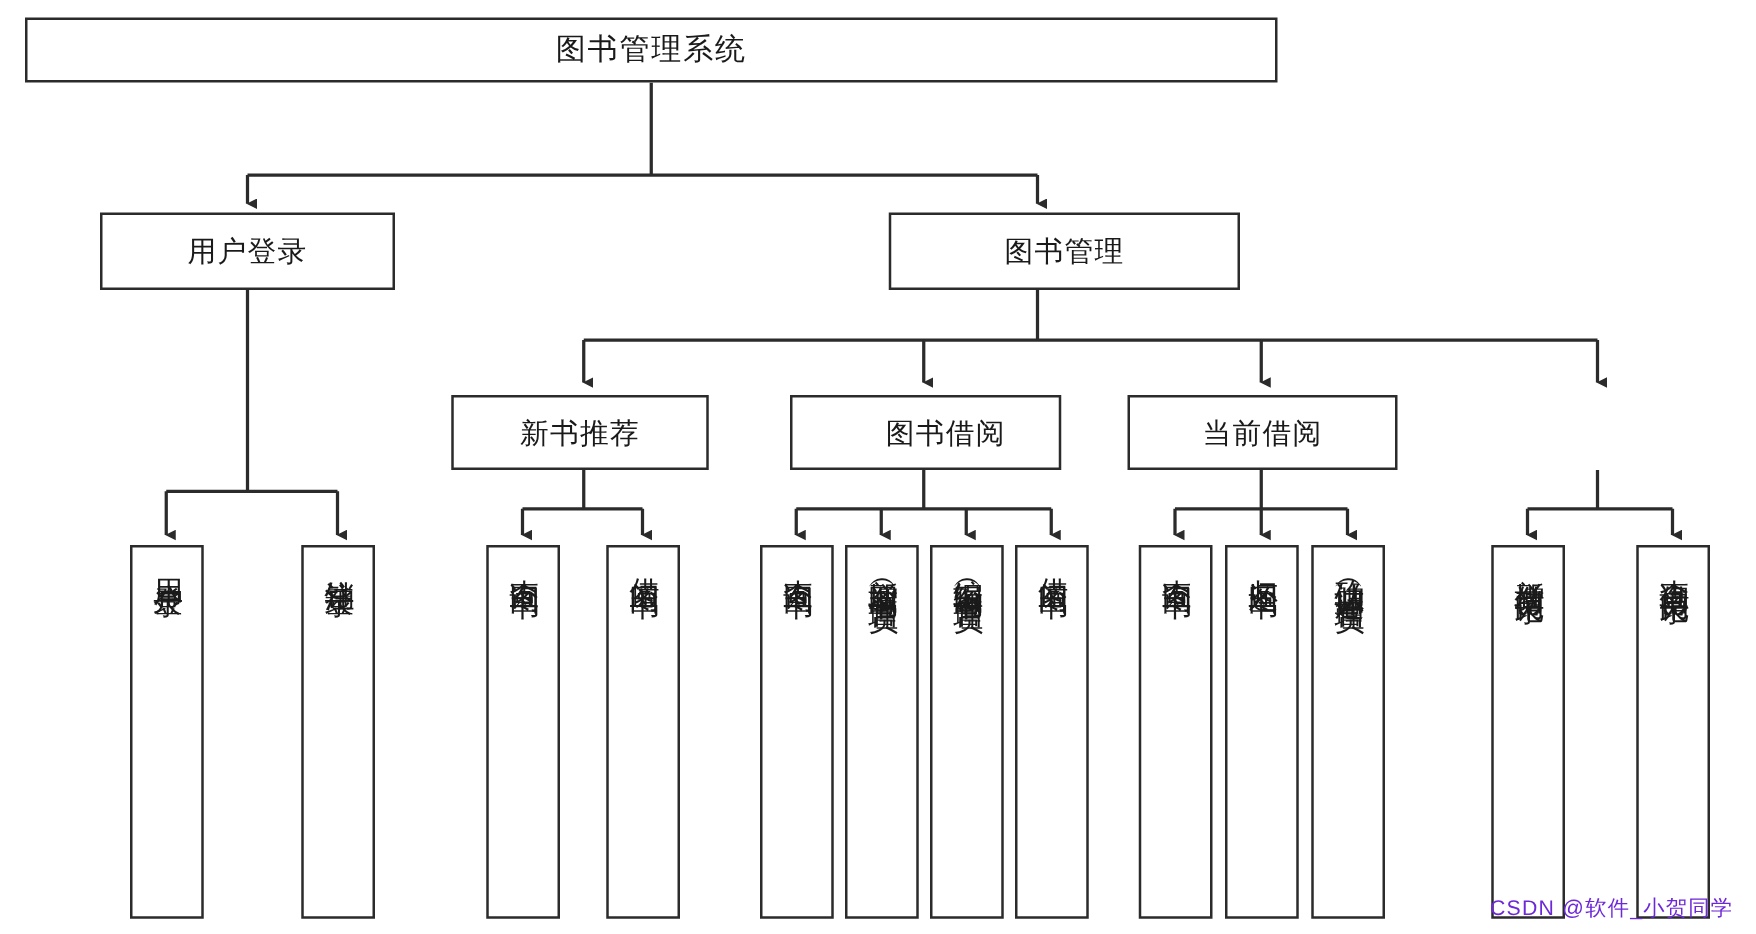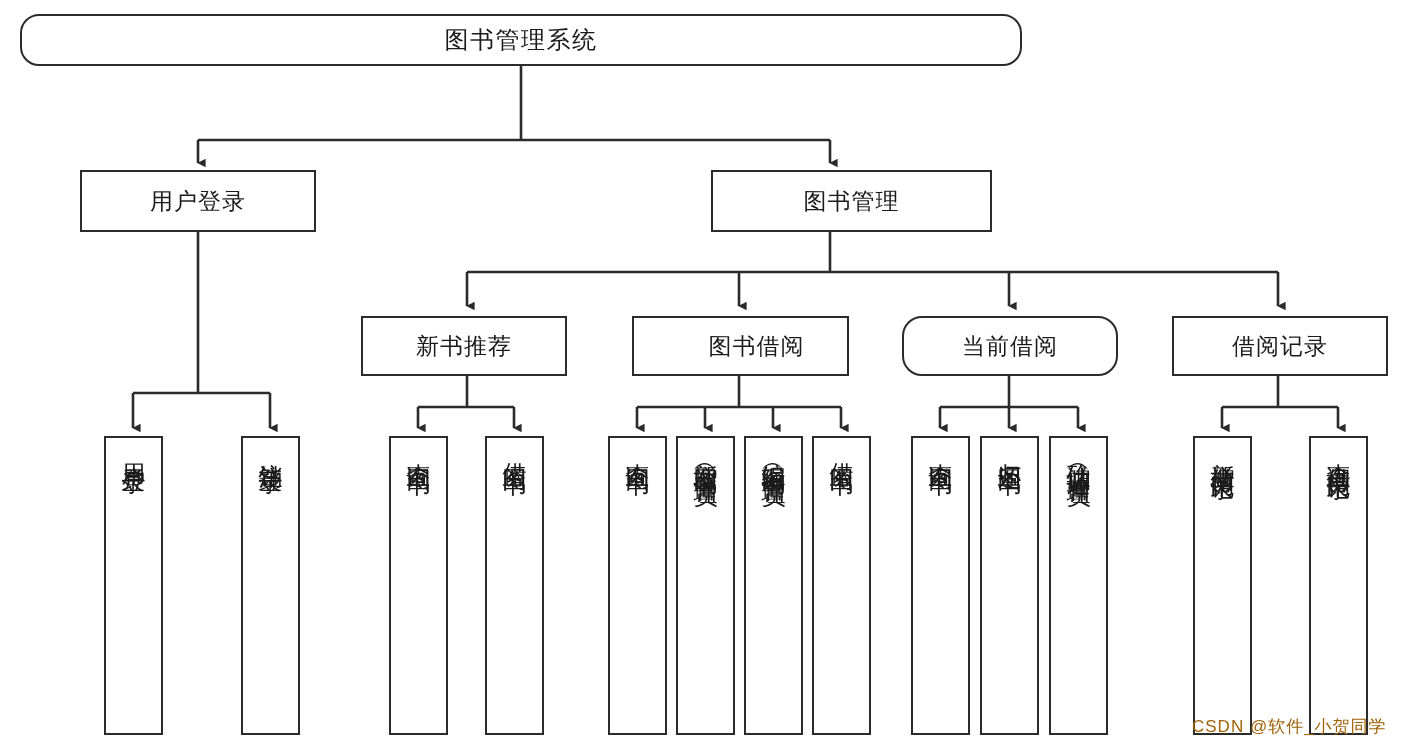--- a/index.html
+++ b/index.html
@@ -61,21 +61,21 @@
     writing-mode: vertical-rl;
     text-orientation: upright;
     font-size: 24px;
     letter-spacing: 3px;
     line-height: 1;
     white-space: nowrap;
   }
   .watermark {
     position: absolute;
     font-size: 17px;
-    color: #a16207;
+    color: #6d28d9;
     letter-spacing: 1px;
     white-space: nowrap;
     user-select: none;
   }
 </style>
 </head>
 <body>
 
 <div id="diagram-root">
 
@@ -124,47 +124,44 @@
       <path d="M 1009,407 L 1009,428" marker-end="url(#arrowhead)"></path>
       <path d="M 1078,407 L 1078,428" marker-end="url(#arrowhead)"></path>
 
       <path d="M 1278,376 L 1278,407"></path>
       <path d="M 1222,407 L 1338,407"></path>
       <path d="M 1222,407 L 1222,428" marker-end="url(#arrowhead)"></path>
       <path d="M 1338,407 L 1338,428" marker-end="url(#arrowhead)"></path>
     </g>
   </svg>
 
-  <div class="node horiz root" style="left:20px; top:14px; width:1002px; height:52px;border-radius:19px;">
+  <div class="node horiz root" style="left:20px; top:14px; width:1002px; height:52px;">
     <span class="node-label">图书管理系统</span>
   </div>
 
   <div class="node horiz" style="left:80px; top:170px; width:236px; height:62px;">
     <span class="node-label">用户登录</span>
   </div>
 
   <div class="node horiz" style="left:711px; top:170px; width:281px; height:62px;">
     <span class="node-label">图书管理</span>
   </div>
 
   <div class="node horiz" style="left:361px; top:316px; width:206px; height:60px;">
     <span class="node-label">新书推荐</span>
   </div>
 
   <div class="node horiz" style="left:632px; top:316px; width:217px; height:60px;padding-left:32px;">
     <span class="node-label">图书借阅</span>
   </div>
 
-  <div class="node horiz" style="left:902px; top:316px; width:216px; height:60px;border-radius:20px;">
+  <div class="node horiz" style="left:902px; top:316px; width:216px; height:60px;">
     <span class="node-label">当前借阅</span>
   </div>
 
-  <div class="node horiz" style="left:1172px; top:316px; width:216px; height:60px;">
-    <span class="node-label">借阅记录</span>
-  </div>
 
   <div class="node vert" style="left:104px; top:436px; width:59px; height:299px;">
     <span class="node-label">用户登录</span>
   </div>
 
   <div class="node vert" style="left:241px; top:436px; width:59px; height:299px;">
     <span class="node-label">注销登录</span>
   </div>
 
   <div class="node vert" style="left:389px; top:436px; width:59px; height:299px;">

